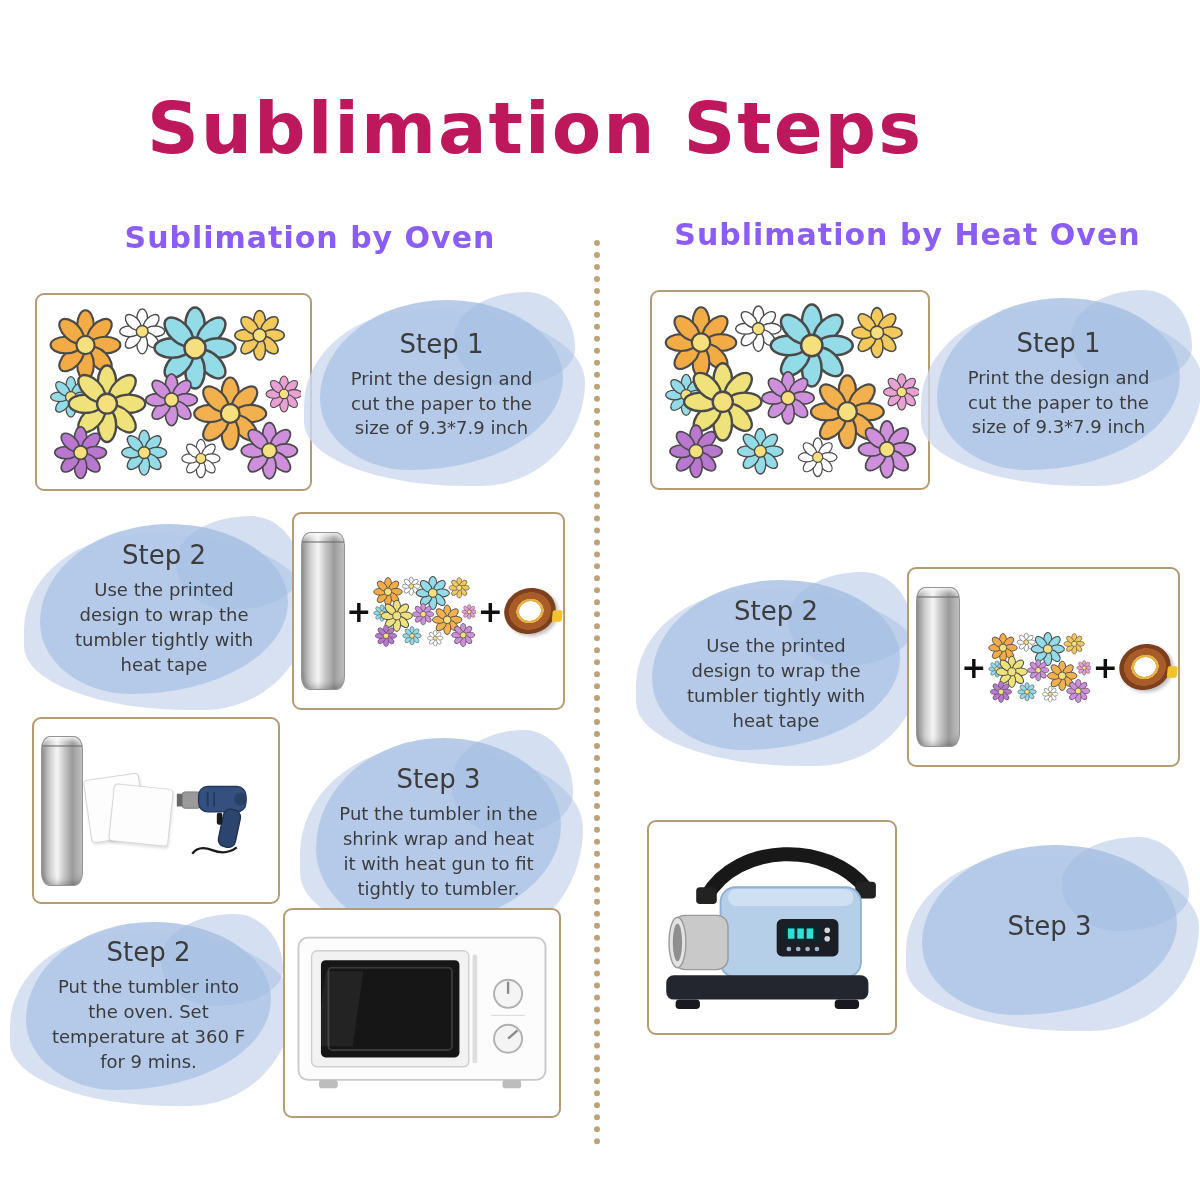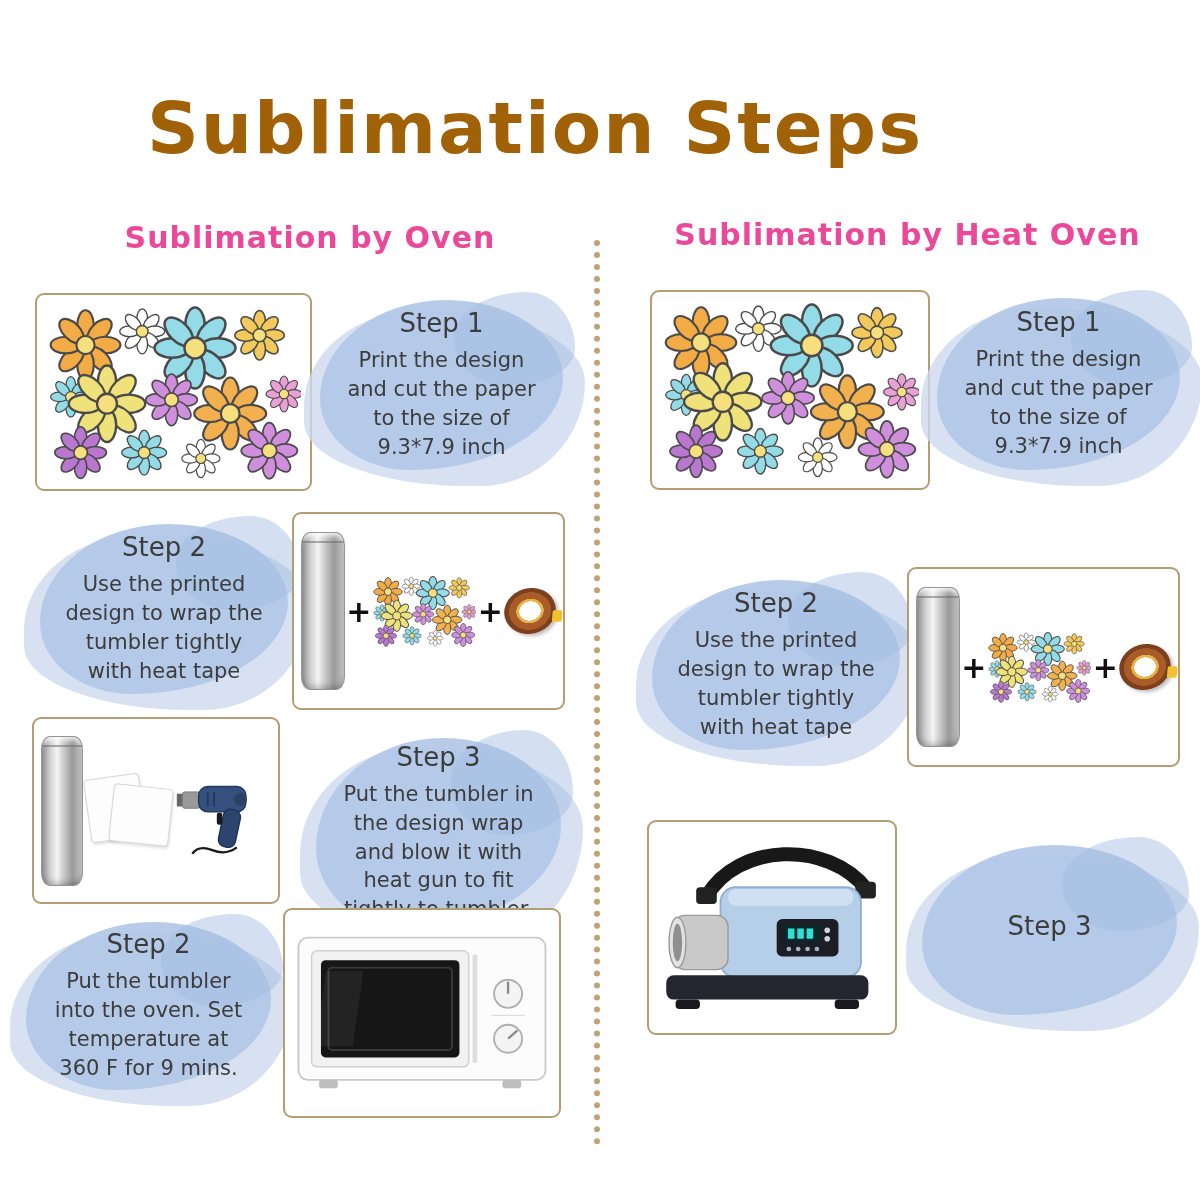--- a/index.html
+++ b/index.html
@@ -2,41 +2,41 @@
 <html><head>
 <meta charset="utf-8">
 <style>
   *{margin:0;padding:0;box-sizing:border-box}
   html,body{width:1200px;height:1200px}
   body{position:relative;background:#fff;color:#3c3c3c;overflow:hidden;
        font-family:"DejaVu Sans","Liberation Sans",sans-serif}
   .abs{position:absolute}
 
   .page-title{top:86px;left:0;width:1070px;text-align:center;font-size:72px;
-      font-weight:bold;color:#a16207;letter-spacing:2px}
-  .col-header{font-size:30px;color:#ec4899;text-align:center;letter-spacing:1px}
+      font-weight:bold;color:#be185d;letter-spacing:2px}
+  .col-header{font-size:30px;color:#8b5cf6;text-align:center;letter-spacing:1px}
   .divider{width:0;border-left:6px dotted #c0a274}
 
   
   .art-box{border:2px solid #b59c72;border-radius:9px;background:#fff;
       display:flex;align-items:center;justify-content:center;padding:9px}
   .art-box.row{justify-content:space-between;padding:10px 7px}
 
   
   .blob-halo,.blob-core,.blob-patch{position:absolute;display:block}
   .blob-halo{left:-16px;right:-22px;top:10px;bottom:-16px;background:#cdd9ee;opacity:.8;
       border-radius:44% 56% 39% 61%/57% 43% 62% 38%}
   .blob-core{left:0;right:0;top:0;bottom:0;background:#b2c8e7;opacity:.92;
       border-radius:52% 48% 63% 37%/58% 46% 54% 42%}
   .blob-patch{left:55%;right:-12px;top:-8px;height:55%;background:#9fbbdf;opacity:.45;
       border-radius:60% 40% 55% 45%/50% 60% 40% 50%}
   .blob-content{position:relative;height:100%;display:flex;flex-direction:column;
       align-items:center;justify-content:center;text-align:center;padding:12px 22px}
   .step-label{font-size:26px;margin-bottom:8px}
-  .step-text{font-size:21px;line-height:1.38}
+  .step-text{font-size:18px;line-height:1.38}
 
   .plus{font-size:30px;font-weight:bold;color:#101010;flex:0 0 auto}
 
   .flower-art{display:block;width:100%;height:100%}
   .flower-art.sm{width:104px;height:84px;flex:0 0 auto}
 
   
   .tumbler{position:relative;flex:0 0 auto;border:1px solid #949494;border-radius:9px/13px;
       background:linear-gradient(90deg,#8e8e8e,#cfcfcf 20%,#f5f5f5 38%,#d0d0d0 52%,#9a9a9a 76%,#c2c2c2);
       box-shadow:inset 0 7px 5px -4px rgba(255,255,255,.85), inset 0 -6px 7px -4px rgba(0,0,0,.28)}
@@ -157,21 +157,21 @@
     <path d="M68 90 q-12 9 -27 3 q-15 -6 -22 4" fill="none" stroke="#1a1a1a" stroke-width="2.5"></path>
   </svg>
 </div>
 
 <div class="abs" style="left:316px;top:738px;width:245px;height:190px">
   <i class="blob-halo"></i>
   <i class="blob-core"></i>
   <i class="blob-patch"></i>
   <div class="blob-content">
     <div class="step-label">Step 3</div>
-    <div class="step-text">Put the tumbler in the design wrap and blow it with heat gun to fit tightly to tumbler.</div>
+    <div class="step-text">Put the tumbler in the shrink wrap and heat it with heat gun to fit tightly to tumbler.</div>
   </div>
 </div>
 
 <div class="abs" style="left:26px;top:922px;width:245px;height:168px">
   <i class="blob-halo"></i>
   <i class="blob-core"></i>
   <i class="blob-patch"></i>
   <div class="blob-content">
     <div class="step-label">Step 2</div>
     <div class="step-text">Put the tumbler into the oven. Set temperature at 360 F for 9 mins.</div>

